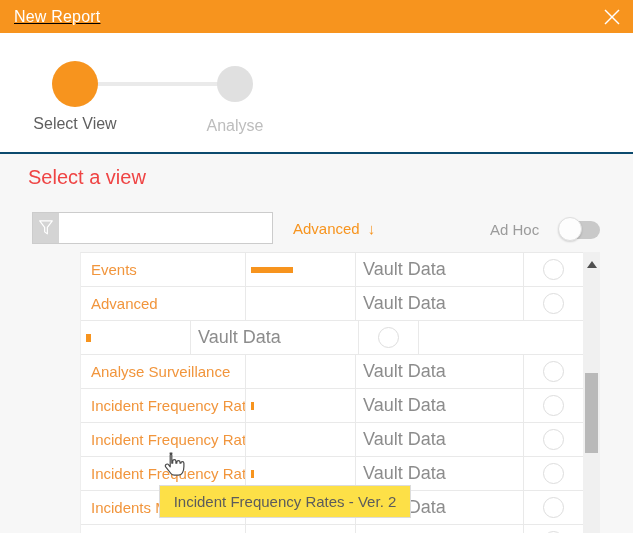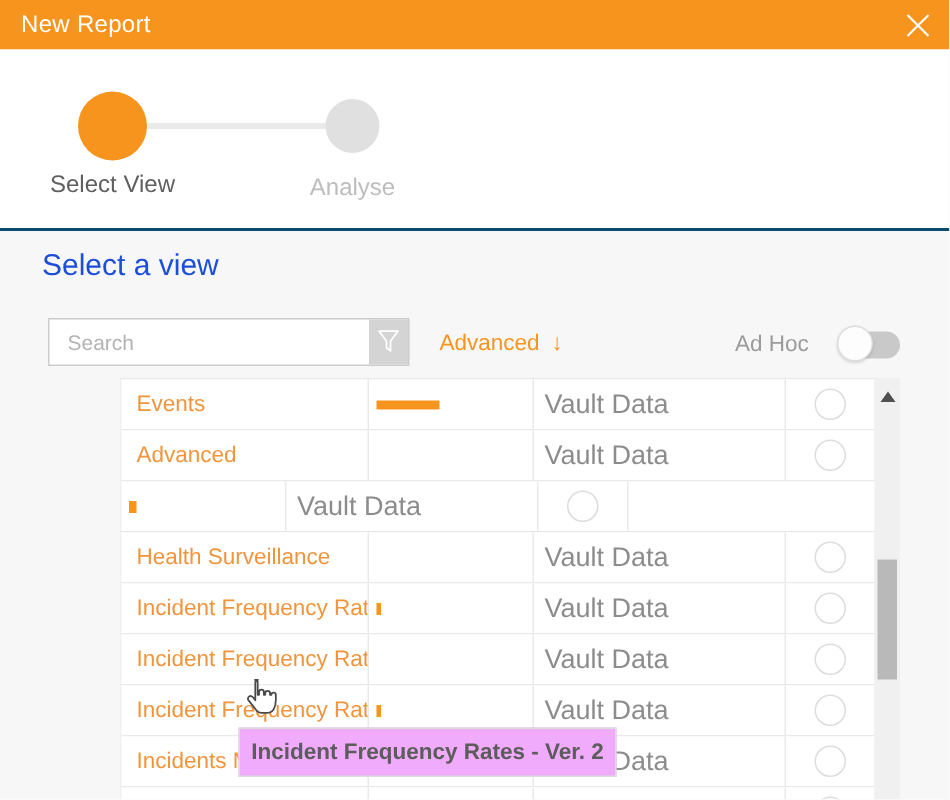--- a/index.html
+++ b/index.html
@@ -2,34 +2,34 @@
 <html><head>
 <meta charset="utf-8">
 <style>
   html,body{margin:0;padding:0;}
   .dialog{
     position:relative;width:633px;height:533px;background:#f7f7f7;
     font-family:"Liberation Sans",sans-serif;overflow:hidden;
     -webkit-font-smoothing:antialiased;
   }
   
-  .titlebar{position:absolute;left:0;top:0;width:633px;height:33px;background:#F7941E;display:flex;align-items:center;}
+  .titlebar{position:absolute;left:0;top:0;width:633px;height:33px;background:#F7941E;display:flex;align-items:center;text-decoration:underline;}
   .titlebar .title{color:#fff;font-size:16px;font-weight:500;padding-left:14px;letter-spacing:.2px;}
   .close-btn{position:absolute;right:8px;top:4px;width:26px;height:26px;display:flex;align-items:center;justify-content:center;cursor:pointer;}
   
   .stepper-area{position:absolute;left:0;top:33px;width:633px;height:119px;background:#ffffff;border-bottom:2px solid #0c4a6e;}
   .connector{position:absolute;left:90px;top:49px;width:135px;height:4px;background:#eaeaea;}
   .step-circle{position:absolute;border-radius:50%;}
   .step-circle.active{left:52px;top:28px;width:46px;height:46px;background:#F7941E;}
   .step-circle.inactive{left:217px;top:33px;width:36px;height:36px;background:#e0e0e0;}
   .step-label{position:absolute;text-align:center;width:150px;}
   .step-label.active{left:0;top:82px;font-size:16px;color:#5f5f5f;}
   .step-label.inactive{left:160px;top:84px;font-size:16px;color:#bdbdbd;text-align:center;}
   
-  .section-heading{position:absolute;left:28px;top:166px;font-size:20px;color:#1d4ed8;}
+  .section-heading{position:absolute;left:28px;top:166px;font-size:20px;color:#ef4444;}
   
   .search-wrap{position:absolute;left:32px;top:212px;width:241px;height:32px;background:#fff;border:1px solid #cccccc;box-sizing:border-box;display:flex;}
   .search-input{flex:1;border:none;outline:none;background:transparent;font-family:"Liberation Sans",sans-serif;font-size:14px;color:#666;padding:0 0 0 12px;}
   .search-input::placeholder{color:#b3b3b3;}
   .filter-btn{width:26px;height:100%;background:#d4d4d4;display:flex;align-items:center;justify-content:center;cursor:pointer;}
   .advanced-link{position:absolute;left:293px;top:220px;font-size:15px;color:#F7941E;cursor:pointer;display:flex;gap:8px;align-items:center;}
   .adhoc-label{position:absolute;left:490px;top:221px;font-size:15px;color:#9b9b9b;}
   .toggle{position:absolute;left:558px;top:217px;width:42px;height:25px;cursor:pointer;}
   .toggle .track{position:absolute;left:4px;top:4px;width:38px;height:18px;border-radius:9px;background:#c9c9c9;}
   .toggle .knob{position:absolute;left:0;top:0;width:24px;height:24px;border-radius:50%;background:#fdfdfd;border:1px solid #dedede;box-sizing:border-box;box-shadow:0 1px 2px rgba(0,0,0,.15);}
@@ -41,21 +41,21 @@
   .cell.indicator{width:110px;padding-left:5px;}
   .cell.source{width:168px;padding-left:7px;color:#8c8c8c;font-size:18px;white-space:nowrap;}
   .cell.select{width:60px;justify-content:center;}
   .ind-bar{background:#F7941E;}
   .radio{width:21px;height:21px;border-radius:50%;border:1px solid #ddd;background:#fff;box-sizing:border-box;}
   
   .scrollbar{position:absolute;left:583px;top:252px;width:17px;height:281px;background:#f0f0f0;}
   .scroll-up{position:absolute;left:4px;top:9px;width:0;height:0;border-left:5px solid transparent;border-right:5px solid transparent;border-bottom:7px solid #4f4f4f;cursor:pointer;}
   .scroll-thumb{position:absolute;left:2px;top:121px;width:13px;height:80px;background:#b9b9b9;cursor:pointer;}
   
-  .tooltip{position:absolute;left:159px;top:485px;width:250px;height:31px;background:#f0abfc;border:1px solid #dcdcdc;box-sizing:content-box;display:flex;align-items:center;justify-content:center;color:#5c5c5c;font-size:15px;z-index:5;font-weight:bold;}
+  .tooltip{position:absolute;left:159px;top:485px;width:250px;height:31px;background:#fde047;border:1px solid #dcdcdc;box-sizing:content-box;display:flex;align-items:center;justify-content:center;color:#5c5c5c;font-size:15px;z-index:5;}
   .cursor{position:absolute;left:160px;top:450px;z-index:6;pointer-events:none;}
 </style>
 </head>
 <body>
 
 <div class="dialog">
 
   <div class="titlebar">
     <span class="title">New Report</span>
     <span class="close-btn">
@@ -70,21 +70,20 @@
     <div class="connector"></div>
     <div class="step-circle active"></div>
     <div class="step-circle inactive"></div>
     <div class="step-label active">Select View</div>
     <div class="step-label inactive">Analyse</div>
   </div>
 
   <div class="section-heading">Select a view</div>
 
   <div class="search-wrap">
-    <input class="search-input" type="text" placeholder="Search" style="">
     <span class="filter-btn">
       <span style="display:flex;">
         <svg width="18" height="20" viewBox="0 0 20 22">
           <path d="M3 3h14l-5.5 7.2v7.3l-3-2.2v-5.1L3 3z" fill="none" stroke="#fff" stroke-width="1.3" stroke-linejoin="round"></path>
         </svg>
       </span>
     </span>
   </div>
 
   <div class="advanced-link">
@@ -120,21 +119,21 @@
       <div class="t-row">
         <div class="cell indicator">
           <div class="ind-bar" style="width: 5px; height: 8px;"></div>
         </div>
         <div class="cell source">Vault Data</div>
         <div class="cell select" style="border-right: 1px solid rgb(233, 233, 233);">
           <div class="radio"></div>
         </div>
       </div>
       <div class="t-row">
-        <div class="cell name">Health Surveillance</div>
+        <div class="cell name">Analyse Surveillance</div>
         <div class="cell indicator"></div>
         <div class="cell source">Vault Data</div>
         <div class="cell select" style="border-right: 1px solid rgb(233, 233, 233);">
           <div class="radio"></div>
         </div>
       </div>
       <div class="t-row">
         <div class="cell name">Incident Frequency Rates - ...</div>
         <div class="cell indicator">
           <div class="ind-bar" style="width: 3px; height: 8px;"></div>

